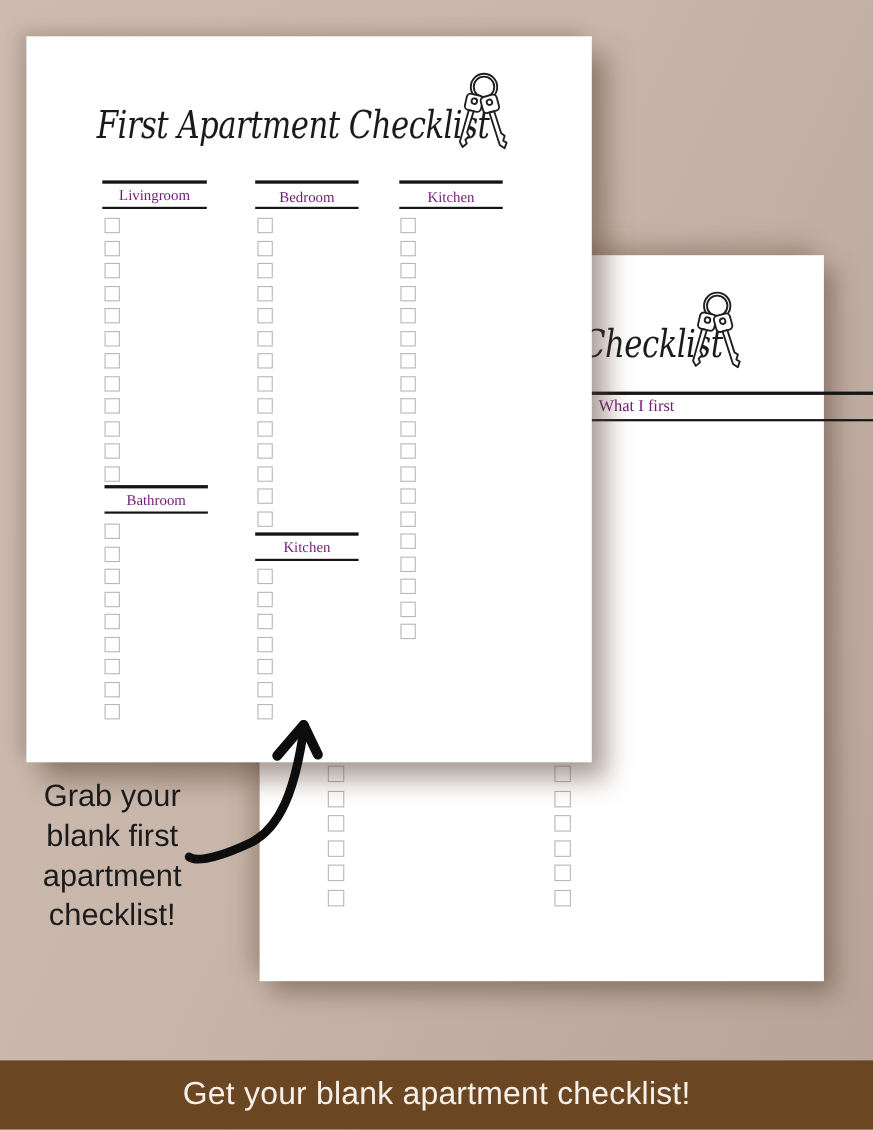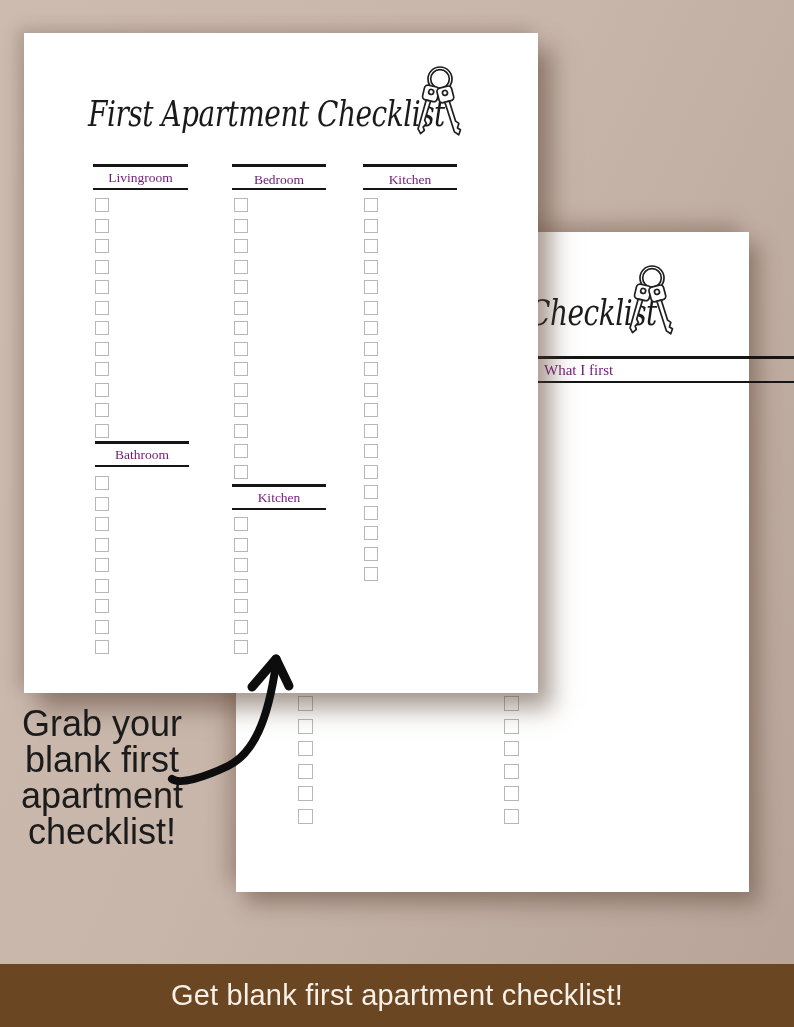--- a/index.html
+++ b/index.html
@@ -74,21 +74,21 @@
     border:1.5px solid var(--checkbox-border,#b7b7b7);
     background:#fff;
     margin-bottom:6.5px;
   }
   .cb-lg{width:15px;height:15px;margin-bottom:7.5px;}
 
   
   .annotation{
     position:absolute;left:18px;top:706px;width:168px;
     text-align:center;
-    font-size:36px;line-height:36px;
+    font-size:28px;line-height:36px;
     color:#1b1b1b;
     white-space:pre-line;
     z-index:3;
   }
   .arrow-svg{position:absolute;left:150px;top:628px;z-index:4;}
 
   
   .banner{
     position:absolute;left:0;bottom:0;width:794px;height:63px;
     background:var(--banner-bg,#6a4623);
@@ -267,16 +267,16 @@
       <path d="M126 31 L139 58" stroke-width="9"></path>
     </g>
   </svg>
 
   <div class="annotation">Grab your
 blank first
 apartment
 checklist!</div>
 
   <div class="banner">
-    <div class="banner-text">Get blank first apartment checklist!</div>
+    <div class="banner-text">Get your blank apartment checklist!</div>
   </div>
 
 </div>
 
 </body></html>

